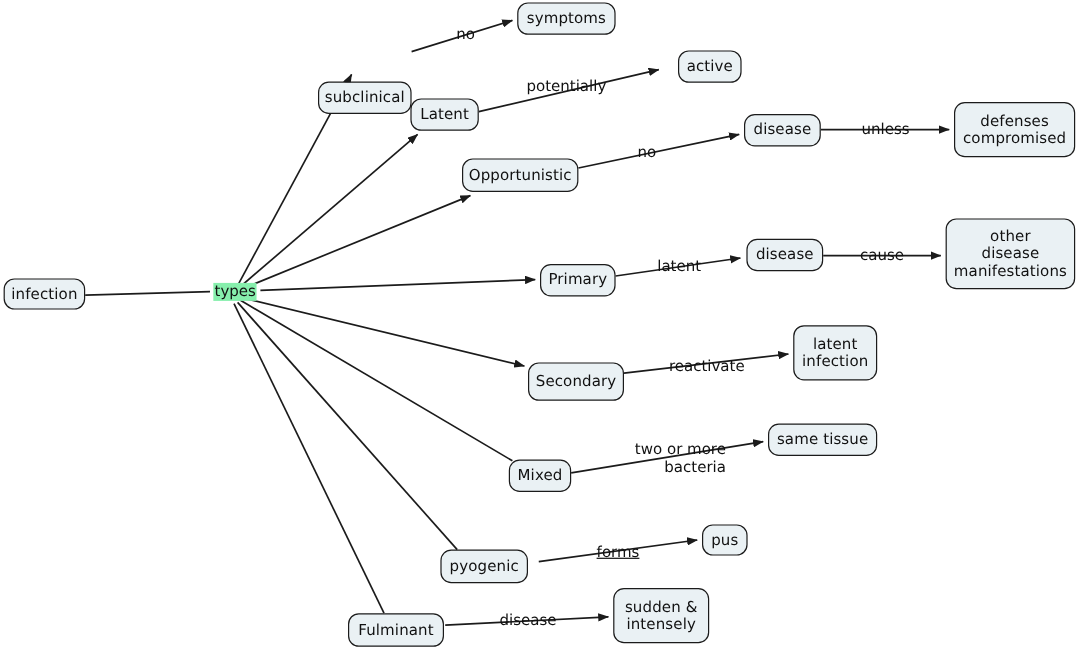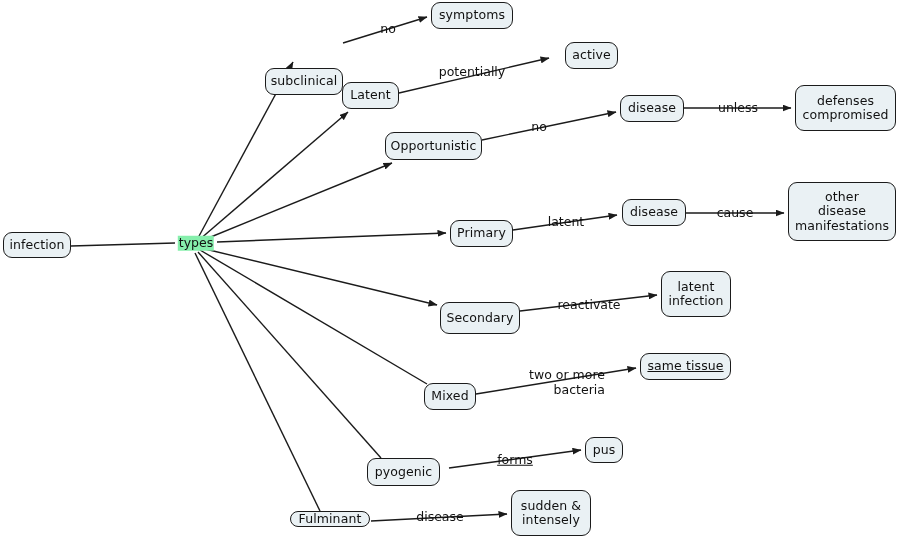--- a/index.html
+++ b/index.html
@@ -107,24 +107,24 @@
 compromised</div>
       <div class="node" style="left: 450px; top: 220px; width: 63px; height: 27px;">Primary</div>
       <div class="node" style="left: 622px; top: 199px; width: 64px; height: 27px;">disease</div>
       <div class="node" style="left: 788px; top: 182px; width: 108px; height: 59px;">other
 disease
 manifestations</div>
       <div class="node" style="left: 440px; top: 302px; width: 80px; height: 32px;">Secondary</div>
       <div class="node" style="left: 661px; top: 271px; width: 70px; height: 46px;">latent
 infection</div>
       <div class="node" style="left: 424px; top: 383px; width: 52px; height: 27px;">Mixed</div>
-      <div class="node" style="left: 640px; top: 353px; width: 91px; height: 27px; text-decoration: underline;">same tissue</div>
+      <div class="node" style="left: 640px; top: 353px; width: 91px; height: 27px;">same tissue</div>
       <div class="node" style="left: 367px; top: 458px; width: 73px; height: 28px;">pyogenic</div>
       <div class="node" style="left: 585px; top: 437px; width: 38px; height: 26px;">pus</div>
-      <div class="node" style="left: 290px; top: 511px; width: 80px; height: 16px;">Fulminant</div>
+      <div class="node" style="left: 290px; top: 511px; width: 80px; height: 28px;">Fulminant</div>
       <div class="node" style="left: 511px; top: 490px; width: 80px; height: 46px;">sudden &amp;
 intensely</div>
     </div>
   <div id="label-layer">
       <div class="edge-label" style="left: 388px; top: 29px;">no</div>
       <div class="edge-label" style="left: 472px; top: 72px;">potentially</div>
       <div class="edge-label" style="left: 539px; top: 127px;">no</div>
       <div class="edge-label" style="left: 738px; top: 108px;">unless</div>
       <div class="edge-label" style="left: 566px; top: 222px;">latent</div>
       <div class="edge-label" style="left: 735px; top: 213px;">cause</div>

